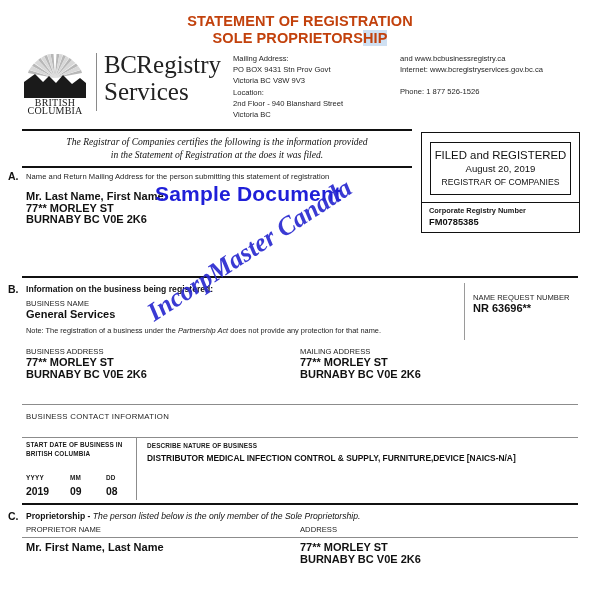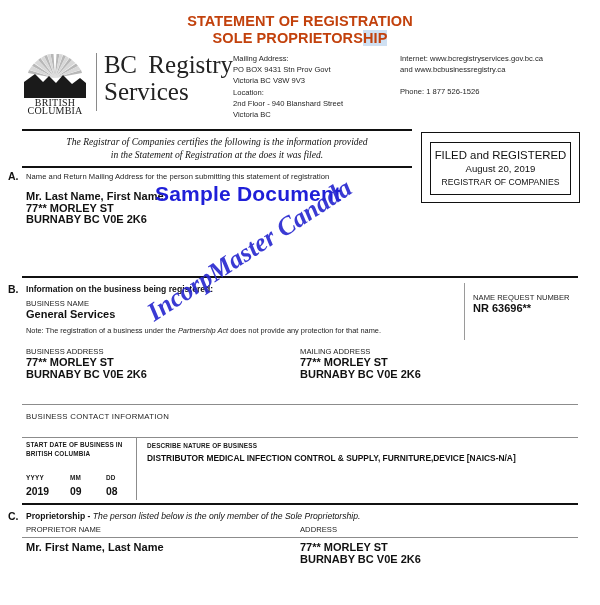--- a/index.html
+++ b/index.html
@@ -66,21 +66,21 @@
   .brand {
     position: absolute;
     left: 104px;
     top: 1px;
     font-family: "Liberation Serif", serif;
     color: #222;
     line-height: 27px;
   }
   .brand .l1 { font-size: 25px; }
   .brand .l1 .bc { letter-spacing: -0.5px; }
-  .brand .l1 .reg { font-weight: normal; margin-left: 12px; }
+  .brand .l1 .reg { font-weight: normal; margin-left: 0; }
   .brand .l2 { font-size: 25px; }
 
   .addr-col {
     position: absolute;
     left: 233px;
     top: 3px;
     font-size: 7.6px;
     line-height: 11.2px;
     color: #1f1f1f;
   }
@@ -431,41 +431,45 @@
     <div class="addr-col">
       <div>Mailing Address:</div>
       <div>PO BOX 9431 Stn Prov Govt</div>
       <div>Victoria BC  V8W 9V3</div>
       <div>Location:</div>
       <div>2nd Floor - 940 Blanshard Street</div>
       <div>Victoria BC</div>
     </div>
 
     <div class="web-col">
+      <div>and www.bcbusinessregistry.ca</div>
       <div>Internet: www.bcregistryservices.gov.bc.ca</div>
-      <div>and www.bcbusinessregistry.ca</div>
       <div class="gap"></div>
       <div>Phone: 1 877 526-1526</div>
     </div>
   </div>
 
   <div class="cert-block">
     <div class="rule-thick"></div>
     <div class="cert-text">
       <div>The Registrar of Companies certifies the following is the information provided</div>
       <div>in the Statement of Registration at the does it was filed.</div>
     </div>
     <div class="rule-thick"></div>
   </div>
 
   <div class="filed-outer">
     <div class="filed-inner">
       <div class="filed-title">FILED and REGISTERED</div>
       <div class="filed-date">August 20, 2019</div>
       <div class="filed-sub">REGISTRAR OF COMPANIES</div>
+    </div>
+    <div class="filed-row">
+      <div class="lbl">Corporate Registry Number</div>
+      <div class="val">FM0785385</div>
     </div>
   </div>
 
   <div class="secA">
     <div class="sec-letter letter">A.</div>
     <div class="body">
       <div class="lbl-small">Name and Return Mailing Address for the person submitting this statement of registration</div>
       <div class="addr">
         <div class="val-bold">Mr. Last Name, First Name</div>
         <div class="val-bold">77** MORLEY ST</div>

